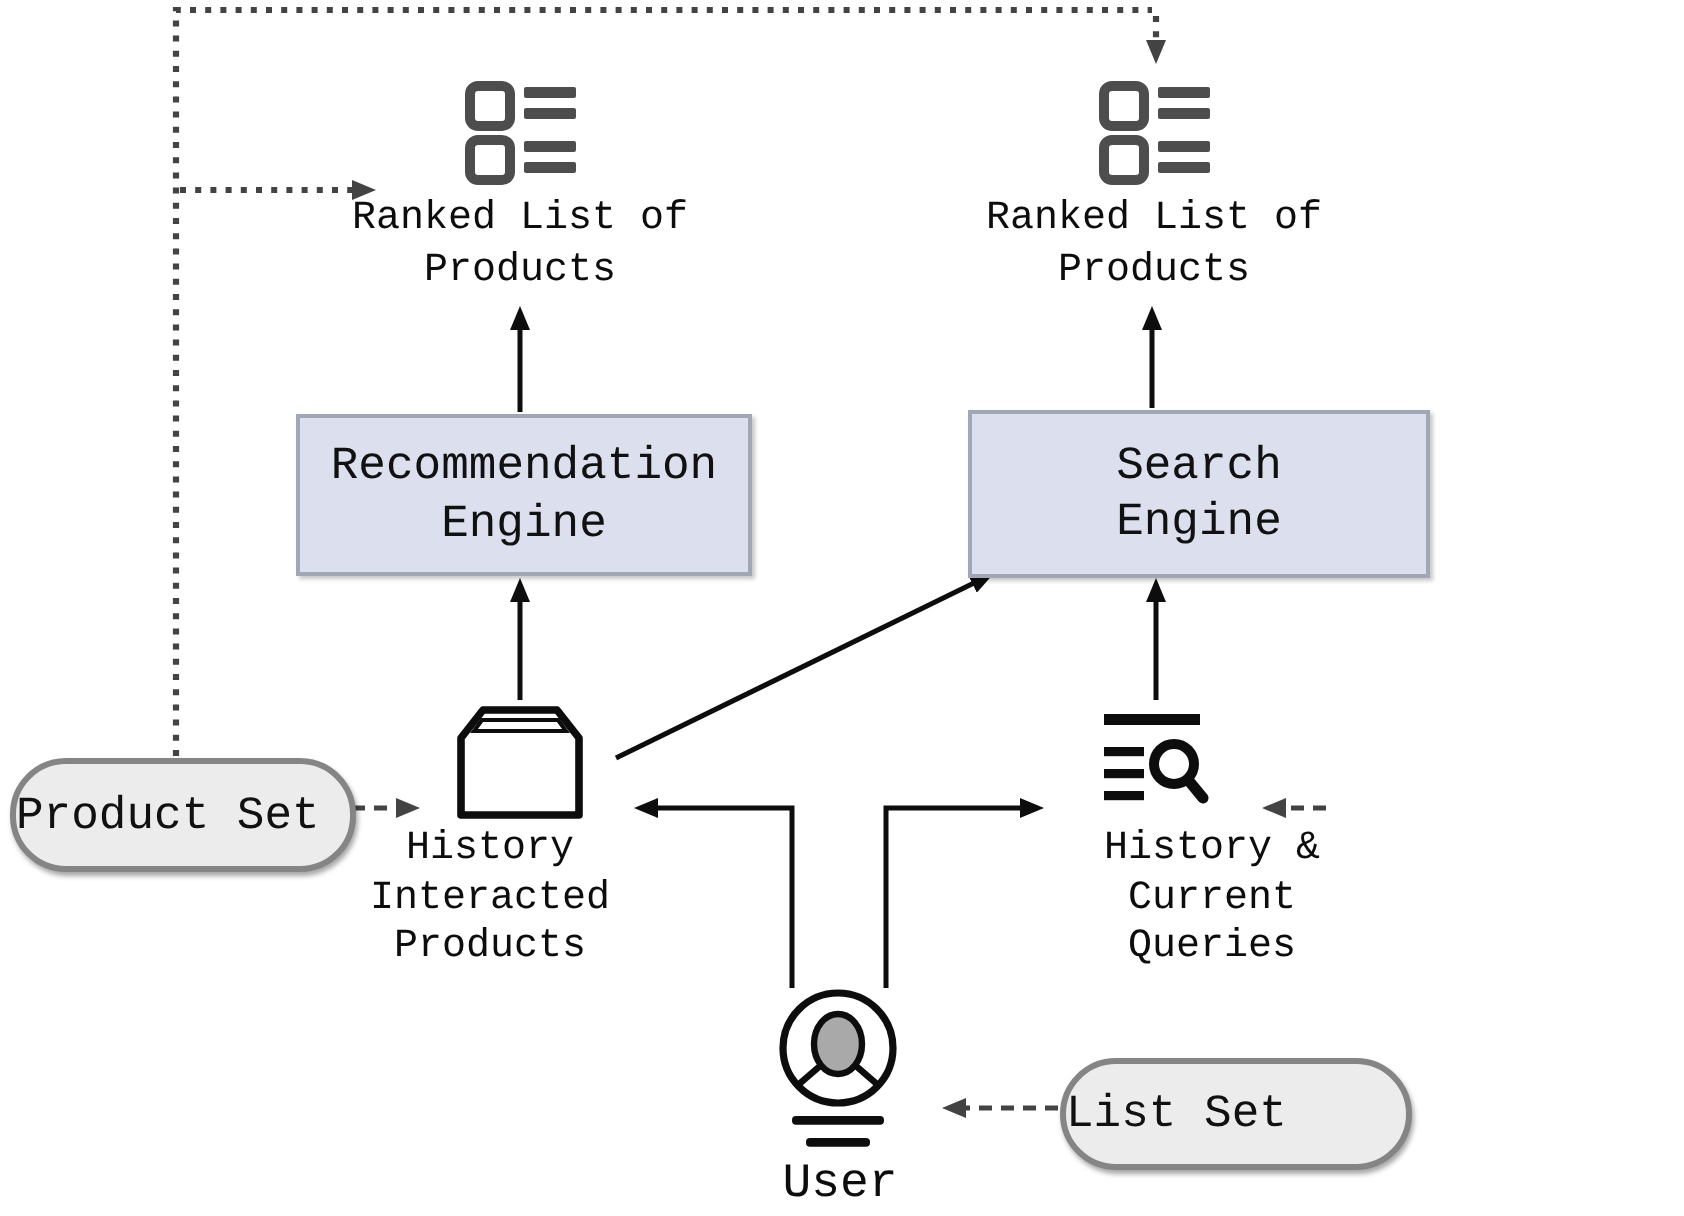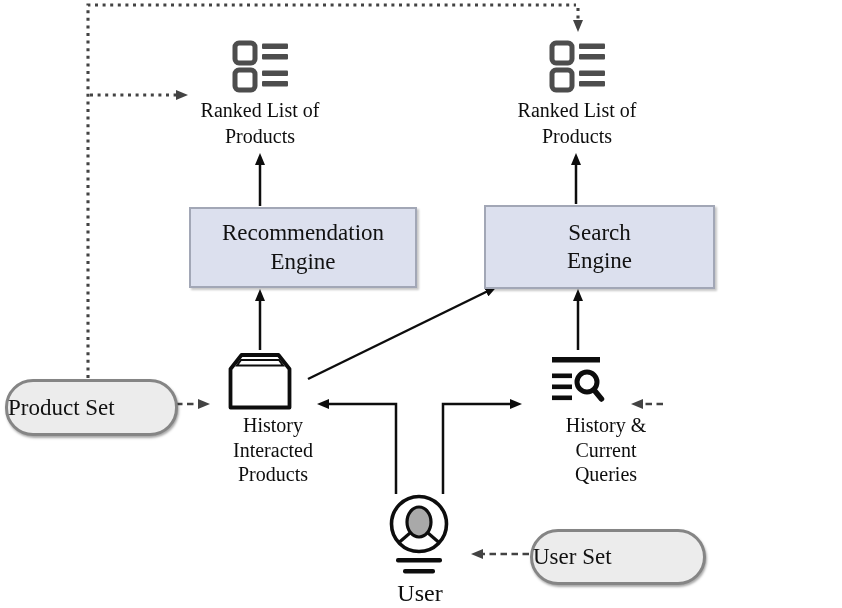--- a/index.html
+++ b/index.html
@@ -1,18 +1,18 @@
 <!DOCTYPE html>
 <html style="--engine-fill: #dce0ee; --engine-border: #a2a7b6; --pill-fill: #ececec; --pill-border: #858585; --solid: #0d0d0d; --dashed: #434343; --icon-gray: #4d4d4d;"><head>
 <meta charset="utf-8">
 <style>
   html,body{margin:0;padding:0;background:#fff;}
   .canvas{
     position:relative;width:842px;height:608px;background:#fff;overflow:hidden;
-    font-family:Liberation Serif, serif;color:#111;
+    font-family:Liberation Mono, monospace;color:#111;
   }
   svg.wires{position:absolute;left:0;top:0;width:842px;height:608px;}
   .sld{fill:none;stroke:var(--solid,#0d0d0d);stroke-width:2.5;}
   .dot{fill:none;stroke:var(--dashed,#434343);stroke-width:3.1;stroke-dasharray:3 4.6;}
   .dsh{fill:none;stroke:var(--dashed,#434343);stroke-width:2.6;stroke-dasharray:6.5 4.5;}
   .mk-black{fill:#0d0d0d;}
   .mk-gray{fill:var(--dashed,#434343);}
   .engine{
     position:absolute;display:flex;align-items:center;justify-content:center;
     background:var(--engine-fill,#dce0ee);border:2px solid var(--engine-border,#a2a7b6);
@@ -90,34 +90,34 @@
       <rect x="30" y="30.5" width="26" height="5.5" rx="1"></rect>
       <rect x="30" y="41" width="26" height="5.5" rx="1"></rect>
     </g>
   </svg>
 
   <div class="lbl lbl-rank" style="left:260px;top:97px;">Ranked List of
 Products</div>
   <div class="lbl lbl-rank" style="left:577px;top:97px;">Ranked List of
 Products</div>
 
-  <div class="engine" style="left:148px;top:207px;width:224px;height:77px;margin-left:41px;">
+  <div class="engine" style="left:148px;top:207px;width:224px;height:77px;">
     <span>Recommendation
 Engine</span>
   </div>
   <div class="engine" style="left:484px;top:205px;width:227px;height:80px;">
     <span>Search
 Engine</span>
   </div>
 
   <svg class="icon" style="left:228px;top:352px;" width="64" height="58" viewBox="0 0 64 58">
     <path d="M2.5,55.5 L2.5,17 L13.5,3 L50.5,3 L61.5,17 L61.5,55.5 Z" fill="#ffffff" stroke="#0d0d0d" stroke-width="3.8" stroke-linejoin="round"></path>
     <path d="M13,8 L51,8 L55,13.5 L9,13.5 Z" fill="none" stroke="#0d0d0d" stroke-width="2"></path>
   </svg>
-  <div class="lbl lbl-node" style="left:273px;top:413px;">History
+  <div class="lbl lbl-node" style="left:245px;top:413px;">History
 Interacted
 Products</div>
 
   <svg class="icon" style="left:551px;top:351px;" width="54" height="52" viewBox="0 0 54 52">
     <g fill="#0d0d0d">
       <rect x="1" y="6" width="48" height="5.5"></rect>
       <rect x="1" y="22.5" width="20" height="4.6"></rect>
       <rect x="1" y="33.5" width="20" height="4.6"></rect>
       <rect x="1" y="44.5" width="20" height="4.6"></rect>
     </g>
@@ -137,16 +137,16 @@
       <rect x="8" y="64" width="46" height="4.4" rx="2"></rect>
       <rect x="15" y="75" width="32" height="4.4" rx="2"></rect>
     </g>
   </svg>
   <div class="lbl lbl-user" style="left:420px;top:580px;">User</div>
 
   <div class="pill" style="left:5px;top:379px;width:167px;height:51px;">
     <span>Product Set</span>
   </div>
   <div class="pill" style="left:530px;top:529px;width:170px;height:50px;">
-    <span>User Set</span>
+    <span>List Set</span>
   </div>
 
 </div>
 
 </body></html>

